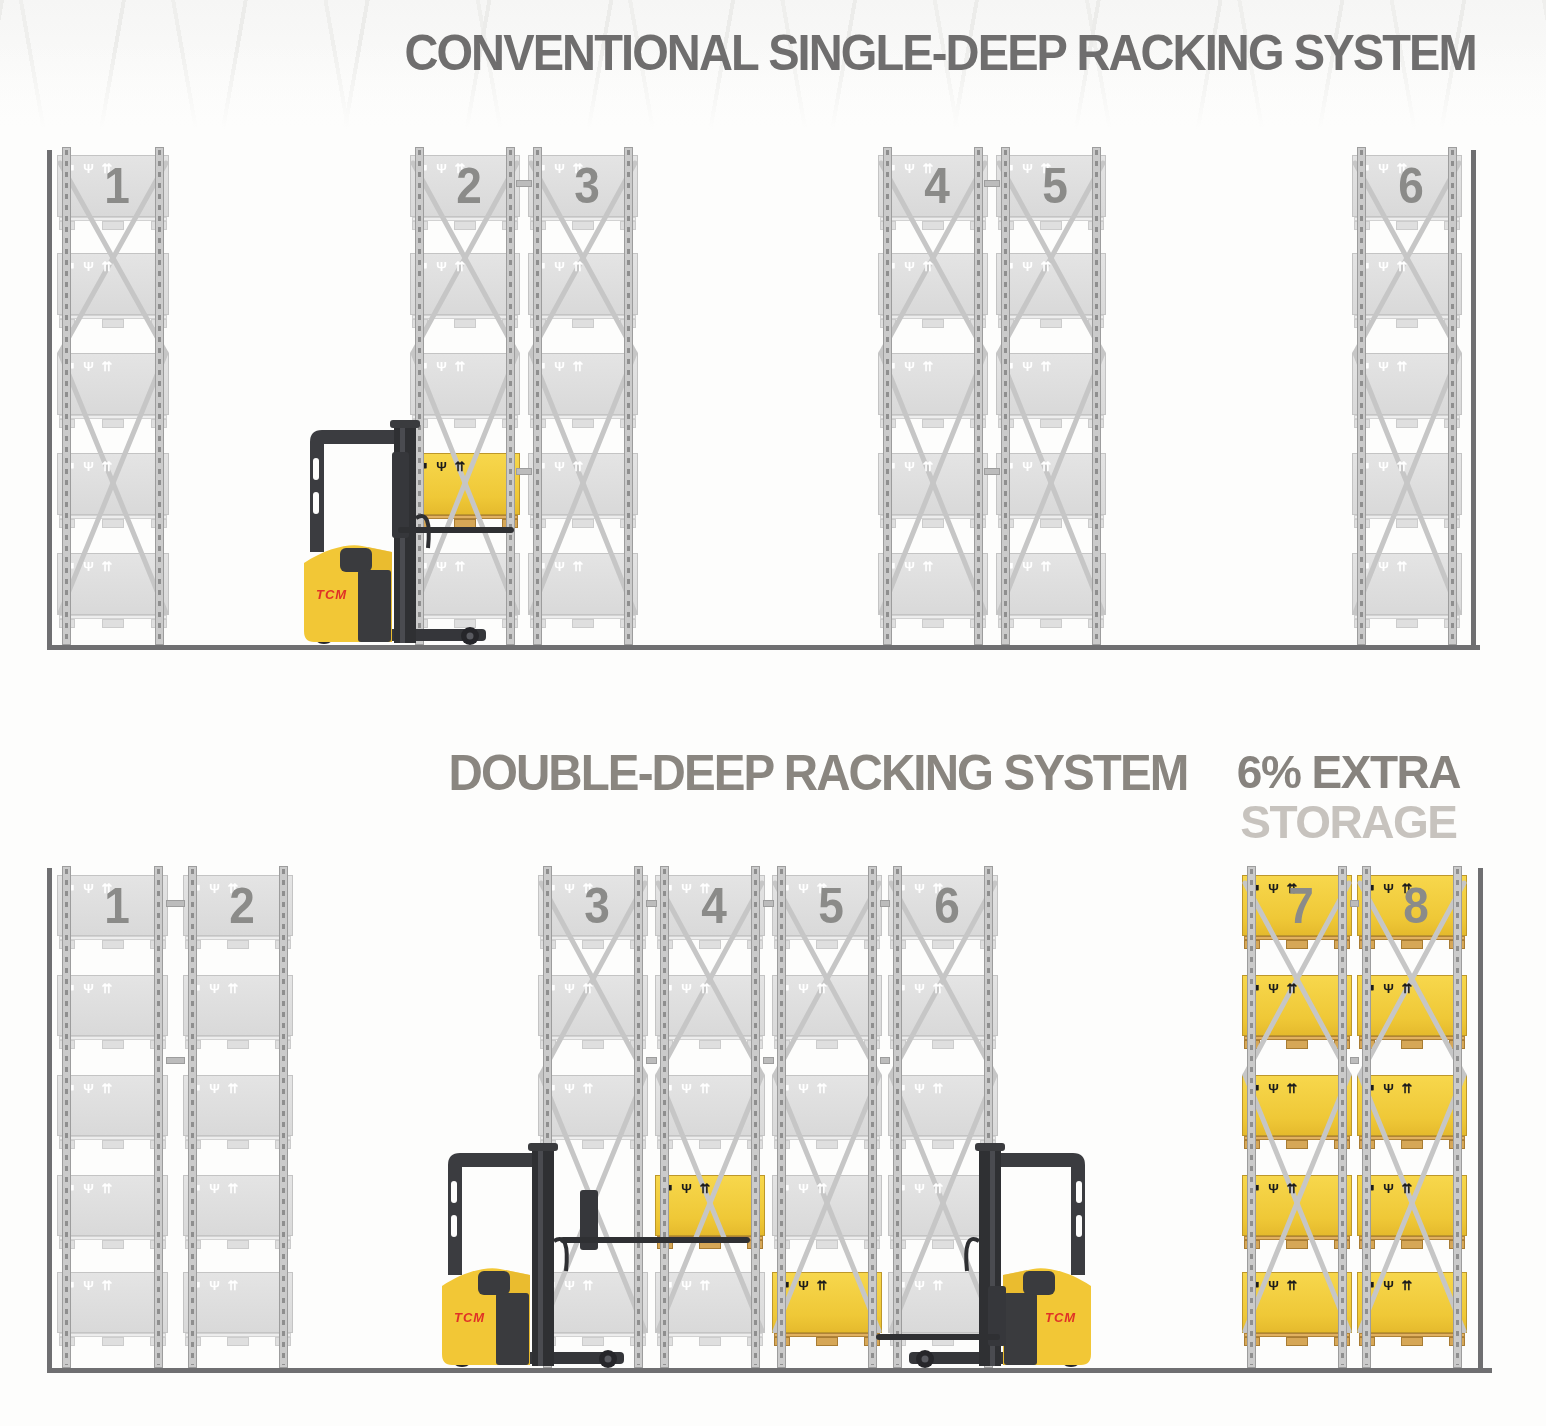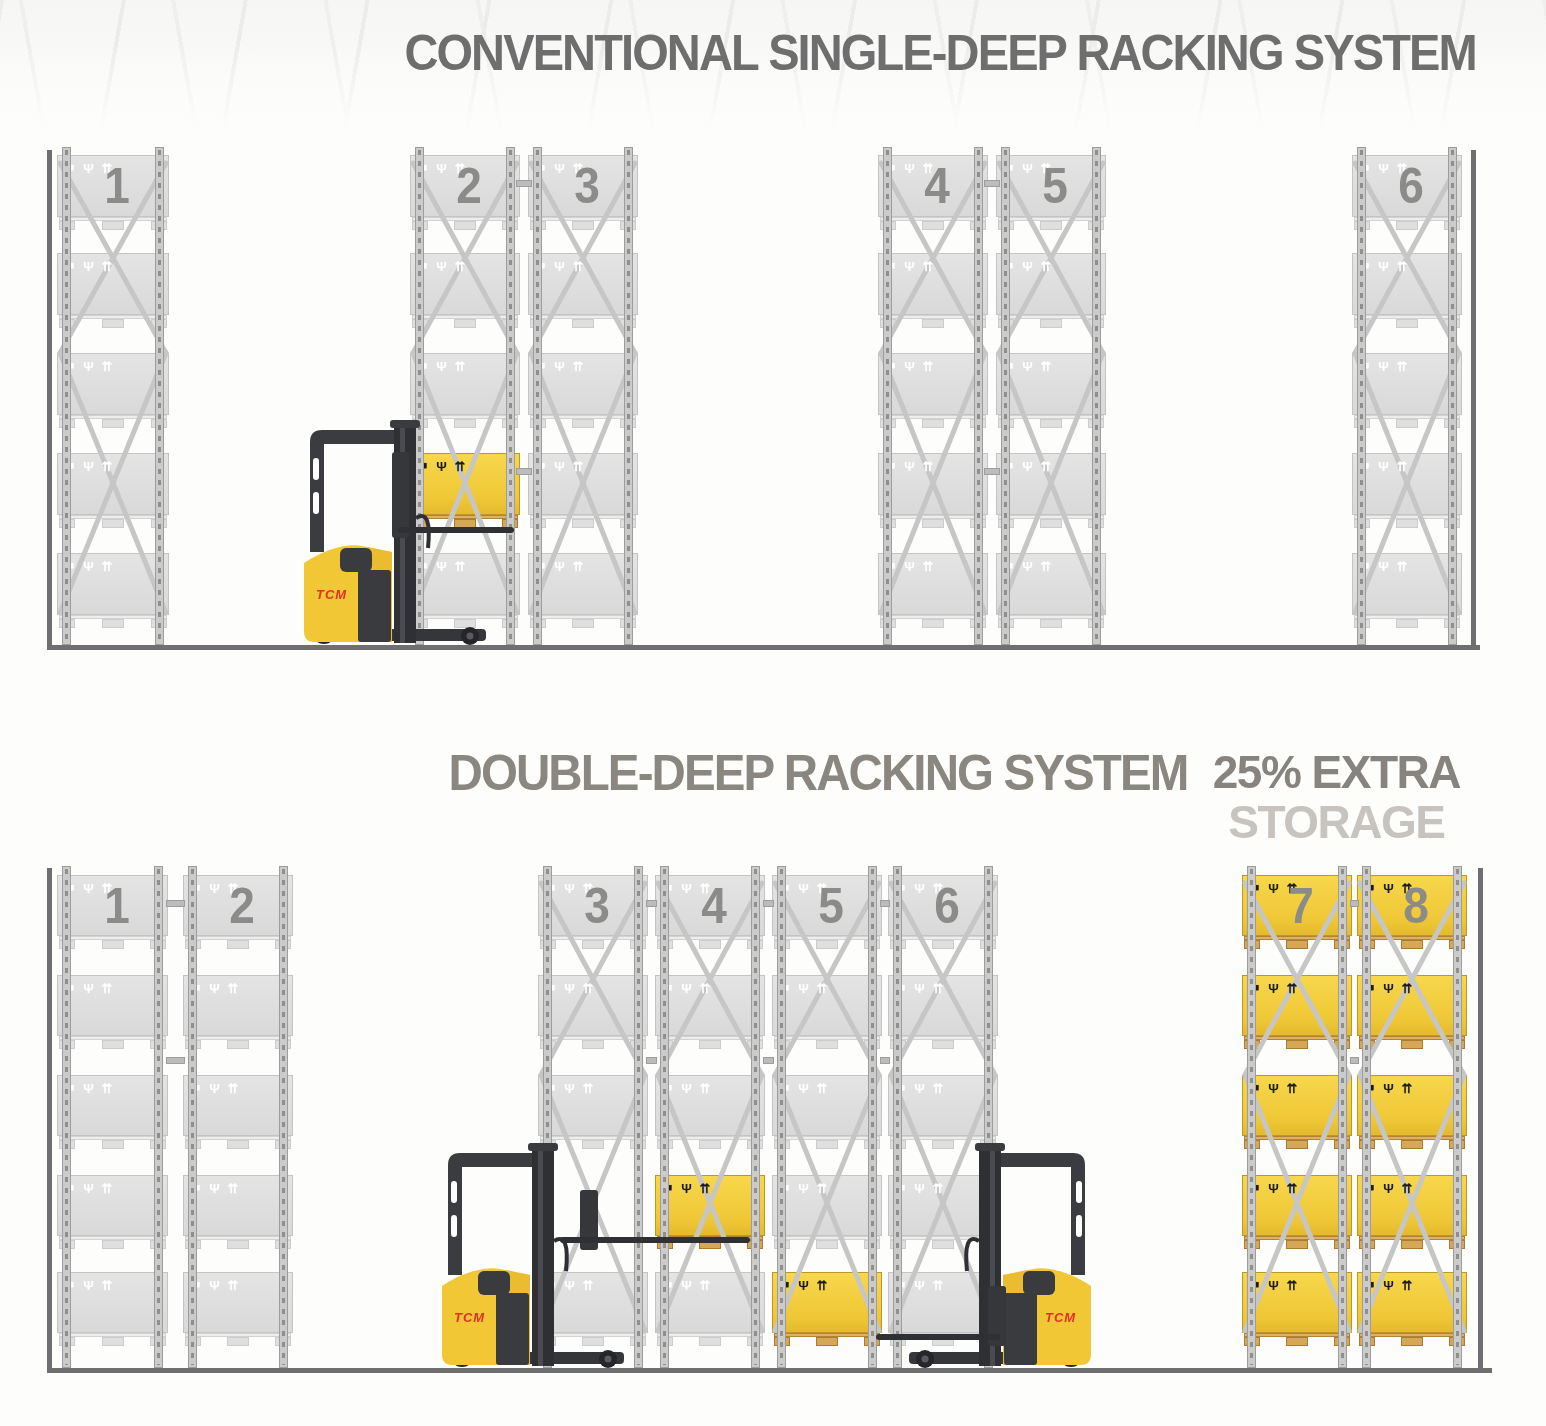--- a/index.html
+++ b/index.html
@@ -397,21 +397,21 @@
       </svg>
     </div>
     <div class="fk-brand" style="left: 316px; top: 588px;">TCM</div>
     <div class="carriage" style="left: 392px; top: 452px; width: 17px; height: 86px;"></div>
     <div class="fork-bar" style="left: 398px; top: 527px; width: 116px;"></div>
   </div>
 
 <h1 class="title bottom-title">DOUBLE-DEEP RACKING SYSTEM</h1>
 
 <div class="extra">
-  <div class="extra-line1">25% EXTRA</div>
+  <div class="extra-line1">6% EXTRA</div>
   <div class="extra-line2">STORAGE</div>
 </div>
 
 <div id="bottom-section">
     <div class="box gray" style="left: 57px; top: 875px; width: 111px; height: 61px;"></div>
     <div class="pallet" style="left: 59px; top: 936px; width: 107px; height: 13px;">
       <div class="pboard grayp"></div>
       <div class="pblock grayp" style="left: 0px; width: 16px;"></div>
       <div class="pblock grayp" style="left: calc(50% - 11px); width: 22px;"></div>
       <div class="pblock grayp" style="right: 0px; width: 16px;"></div>

